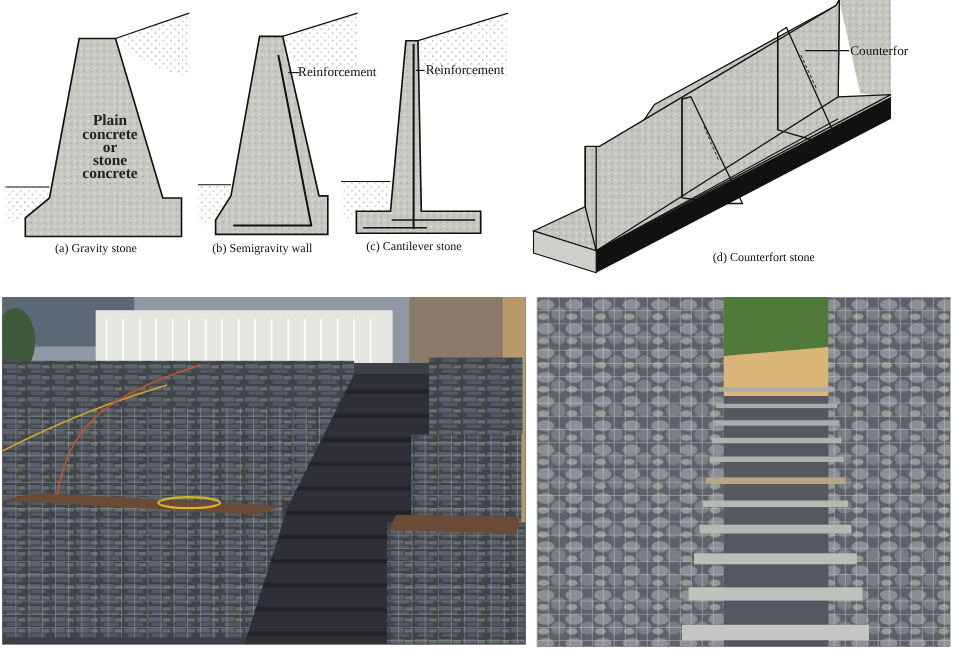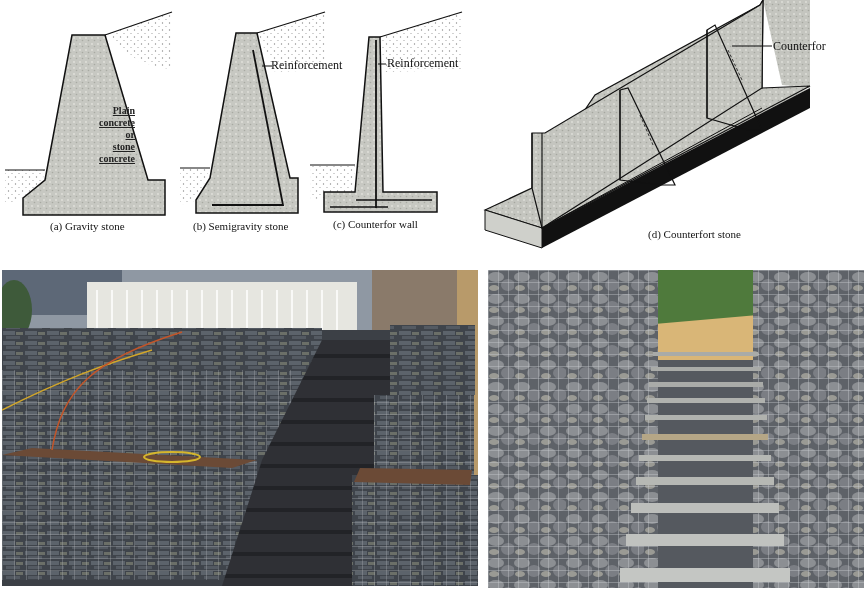--- a/index.html
+++ b/index.html
@@ -1,20 +1,20 @@
 <!DOCTYPE html>
 <html><head>
 <meta charset="utf-8">
 <style>
   html,body{margin:0;padding:0;background:#ffffff;}
   body{width:866px;height:594px;position:relative;overflow:hidden;font-family:"Liberation Serif","DejaVu Serif",serif;}
   .panel{position:absolute;overflow:hidden;}
   .cap{position:absolute;font-size:11px;color:#111;white-space:nowrap;font-family:"Liberation Serif","DejaVu Serif",serif;}
   .lbl{position:absolute;font-size:12px;color:#111;white-space:nowrap;font-family:"Liberation Serif","DejaVu Serif",serif;}
-  .inner{position:absolute;font-size:10px;line-height:12px;color:#222;text-align:right;font-weight:bold;font-family:"Liberation Serif","DejaVu Serif",serif;text-decoration:underline;}
+  .inner{position:absolute;font-size:14px;line-height:12px;color:#222;text-align:center;font-weight:bold;font-family:"Liberation Serif","DejaVu Serif",serif;}
   svg{position:absolute;left:0;top:0;}
 </style>
 </head>
 <body>
 
 <div class="panel" style="left:0;top:0;width:470px;height:250px;">
   <svg width="470" height="250">
     <defs>
       <pattern id="dots" width="7" height="7" patternUnits="userSpaceOnUse">
         <circle cx="1.5" cy="2" r="0.7" fill="#8a8a8a"></circle>
@@ -54,22 +54,22 @@
   <div class="inner" style="left:65px;top:105px;width:70px;">
     <div>Plain</div>
     <div>concrete</div>
     <div>or</div>
     <div>stone</div>
     <div>concrete</div>
   </div>
   <div class="lbl" style="left:271px;top:58px;">Reinforcement</div>
   <div class="lbl" style="left:387px;top:56px;">Reinforcement</div>
   <div class="cap" style="left:50px;top:220px;">(a) Gravity stone</div>
-  <div class="cap" style="left:193px;top:220px;">(b) Semigravity stone</div>
-  <div class="cap" style="left:333px;top:218px;">(c) Counterfor wall</div>
+  <div class="cap" style="left:193px;top:220px;">(b) Semigravity wall</div>
+  <div class="cap" style="left:333px;top:218px;">(c) Cantilever stone</div>
 </div>
 
 <div class="panel" style="left:480px;top:0;width:386px;height:260px;">
   <svg width="386" height="260">
     <defs>
       <pattern id="conc2" width="6" height="6" patternUnits="userSpaceOnUse">
         <rect width="6" height="6" fill="#c4c5bf"></rect>
           <circle cx="2" cy="2" r="0.9" fill="#e0e0da"></circle>
           <circle cx="4.5" cy="4.5" r="0.8" fill="#a5a79f"></circle>
       </pattern>

